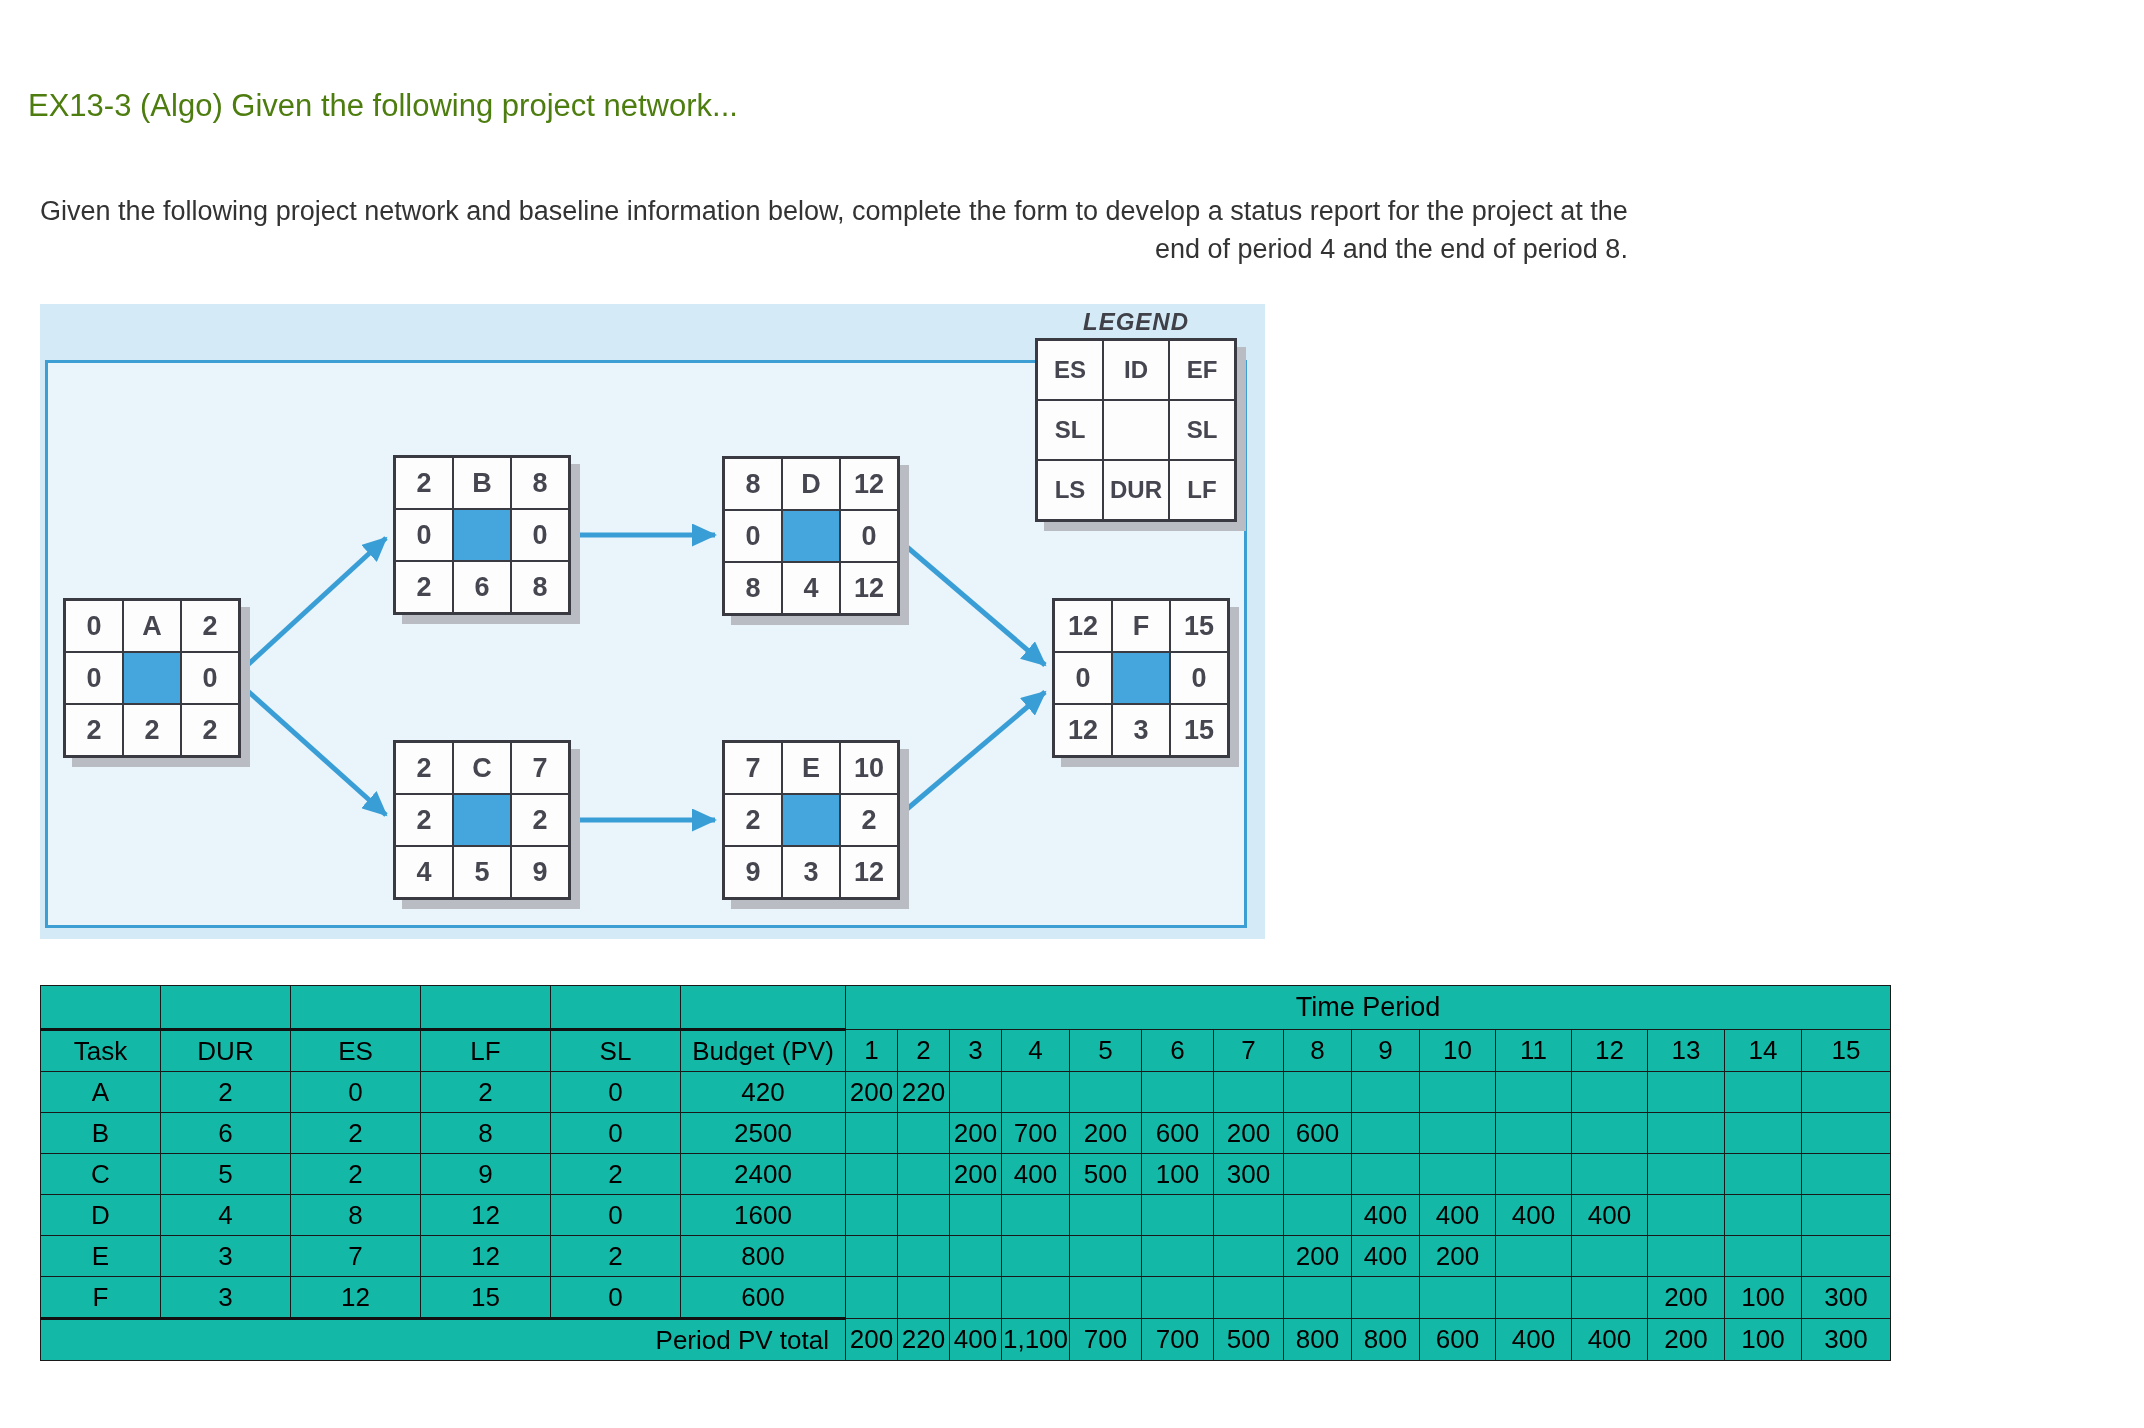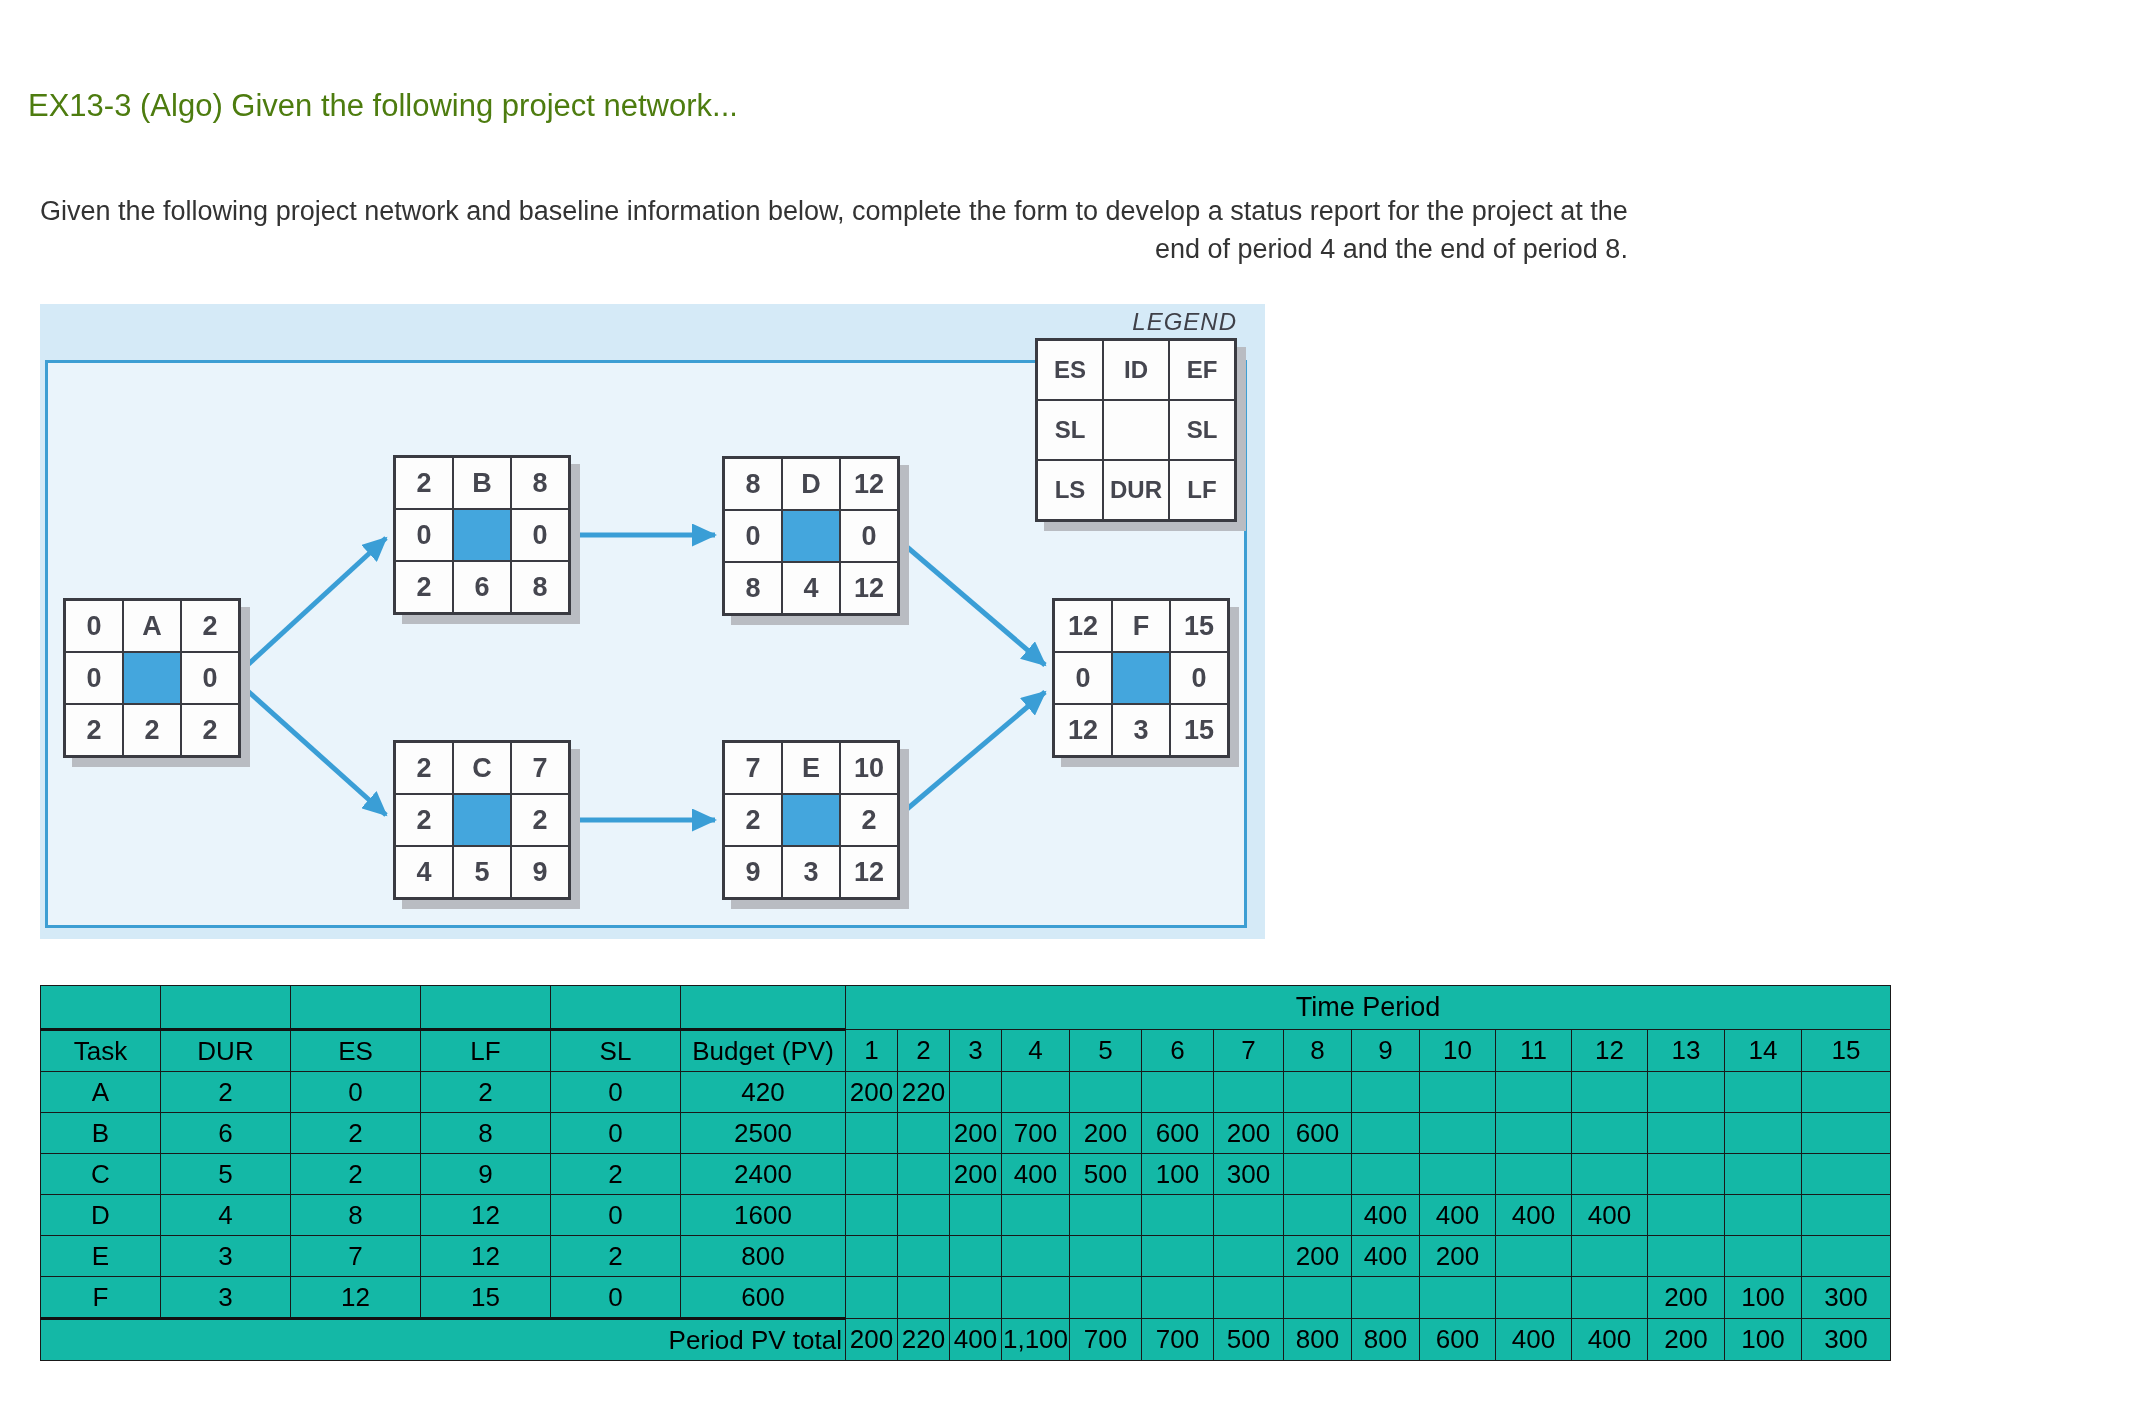--- a/index.html
+++ b/index.html
@@ -38,22 +38,22 @@
     border:2px solid #3a3b42;background:#fdfdfd;
     box-shadow:9px 9px 0 0 #b9bcc2;z-index:4;
   }
   .node-cell{
     border:1px solid #3a3b42;display:flex;align-items:center;justify-content:center;
     font-size:27px;font-weight:600;color:#45464f;background:#fdfdfd;
   }
   .node-center{background:var(--node-blue,#44a6dd);}
 
   .legend-title{
-    position:absolute;left:995px;top:4px;width:202px;text-align:right;
-    font-size:24px;font-style:italic;font-weight:400;color:#3f4048;
+    position:absolute;left:995px;top:4px;width:202px;text-align:center;
+    font-size:24px;font-style:italic;font-weight:700;color:#3f4048;
     letter-spacing:1px;z-index:5;
   }
   .legend-grid{
     position:absolute;left:995px;top:34px;display:grid;
     grid-template-columns:repeat(3,66px);grid-template-rows:repeat(3,60px);
     border:2px solid #3a3b42;background:#fdfdfd;
     box-shadow:9px 9px 0 0 #b9bcc2;z-index:5;
   }
   .legend-cell{
     border:1px solid #3a3b42;display:flex;align-items:center;justify-content:center;
@@ -66,21 +66,21 @@
     border-collapse:collapse;table-layout:fixed;width:1850px;
     font-size:26px;color:#000;background:#14b8a6;
   }
   .pvtable td,.pvtable th{
     border:1px solid #191919;height:40px;text-align:center;
     padding:0;font-weight:400;white-space:nowrap;overflow:hidden;
   }
   .pvtable tr.toprow td{height:42px;}
   .pvtable tr.toprow td.blankcell{border-bottom:3px solid #111;}
   .pvtable td.tp-cell{font-size:27px;}
-  .pvtable td.total-label{text-align:right;padding-right:3px;}
+  .pvtable td.total-label{text-align:right;padding-right:16px;}
   .pvtable td.thick-top{border-top:3px solid #111;}
   .pvtable tr.lastrow td{border-bottom:2px solid #111;}
 </style>
 </head>
 <body>
 
 <div class="page-title">EX13-3 (Algo) Given the following project network...</div>
 <div class="page-desc">
   <div>Given the following project network and baseline information below, complete the form to develop a status report for the project at the</div>
   <div>end of period 4 and the end of period 8.</div>

